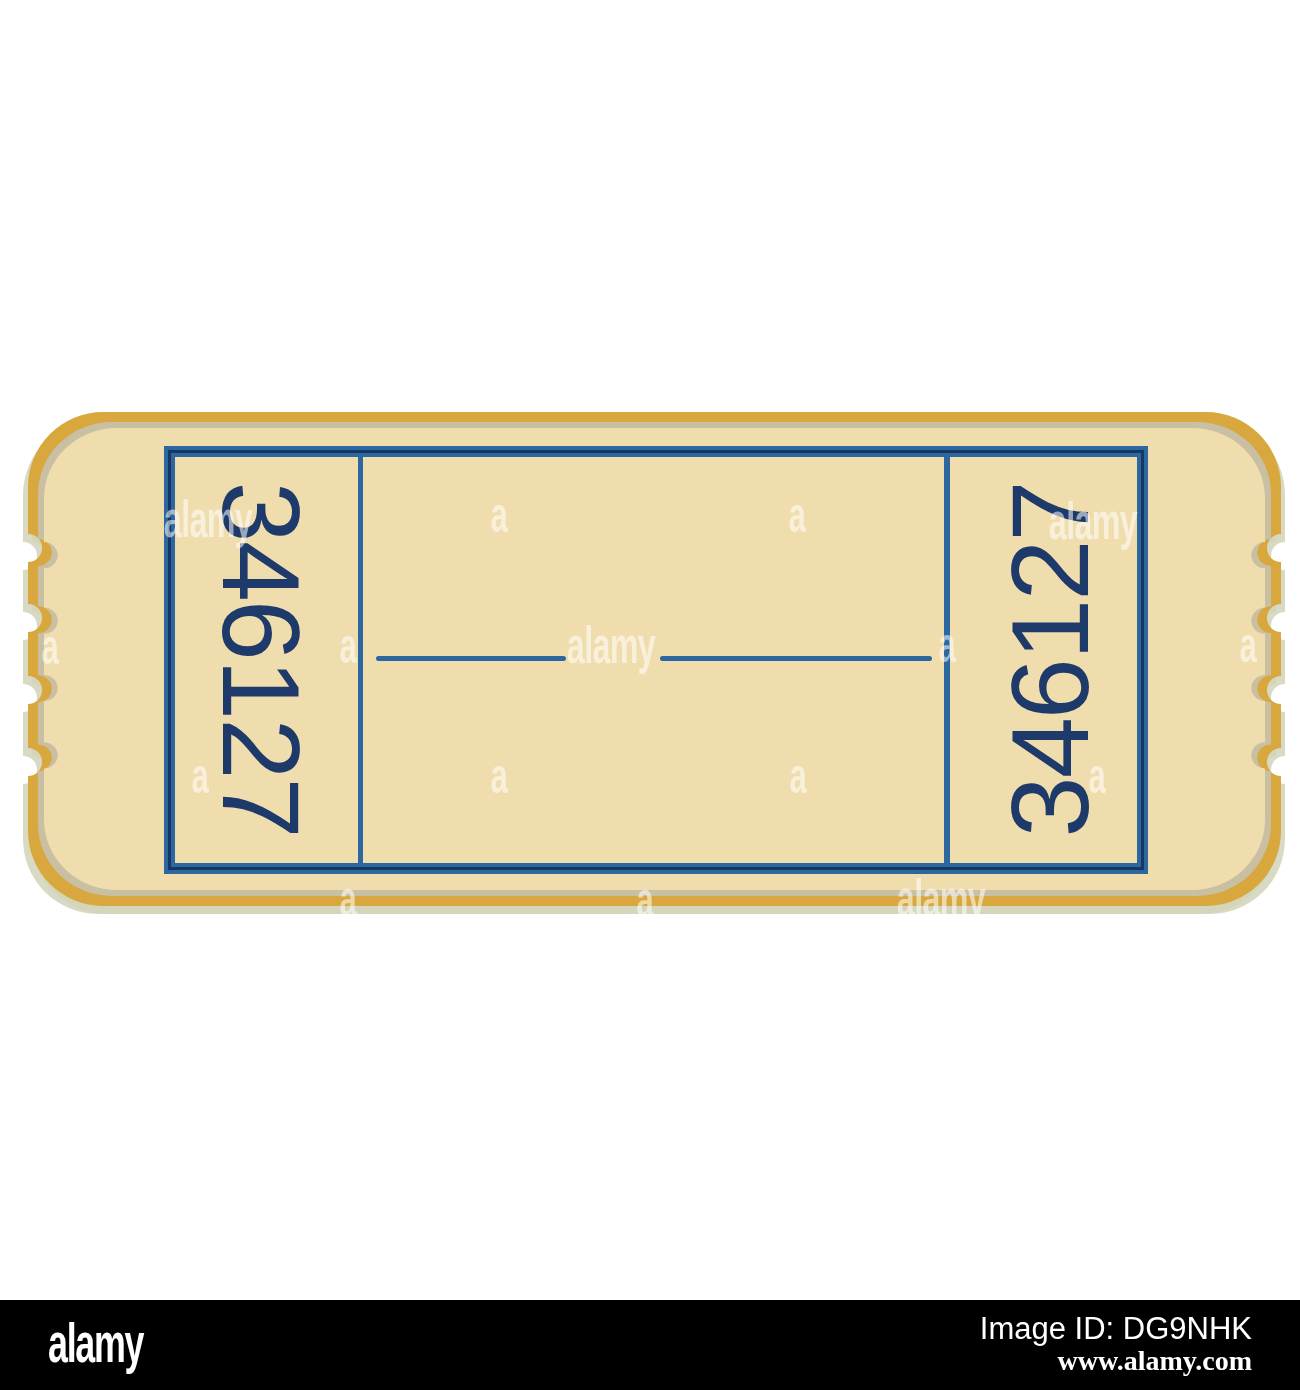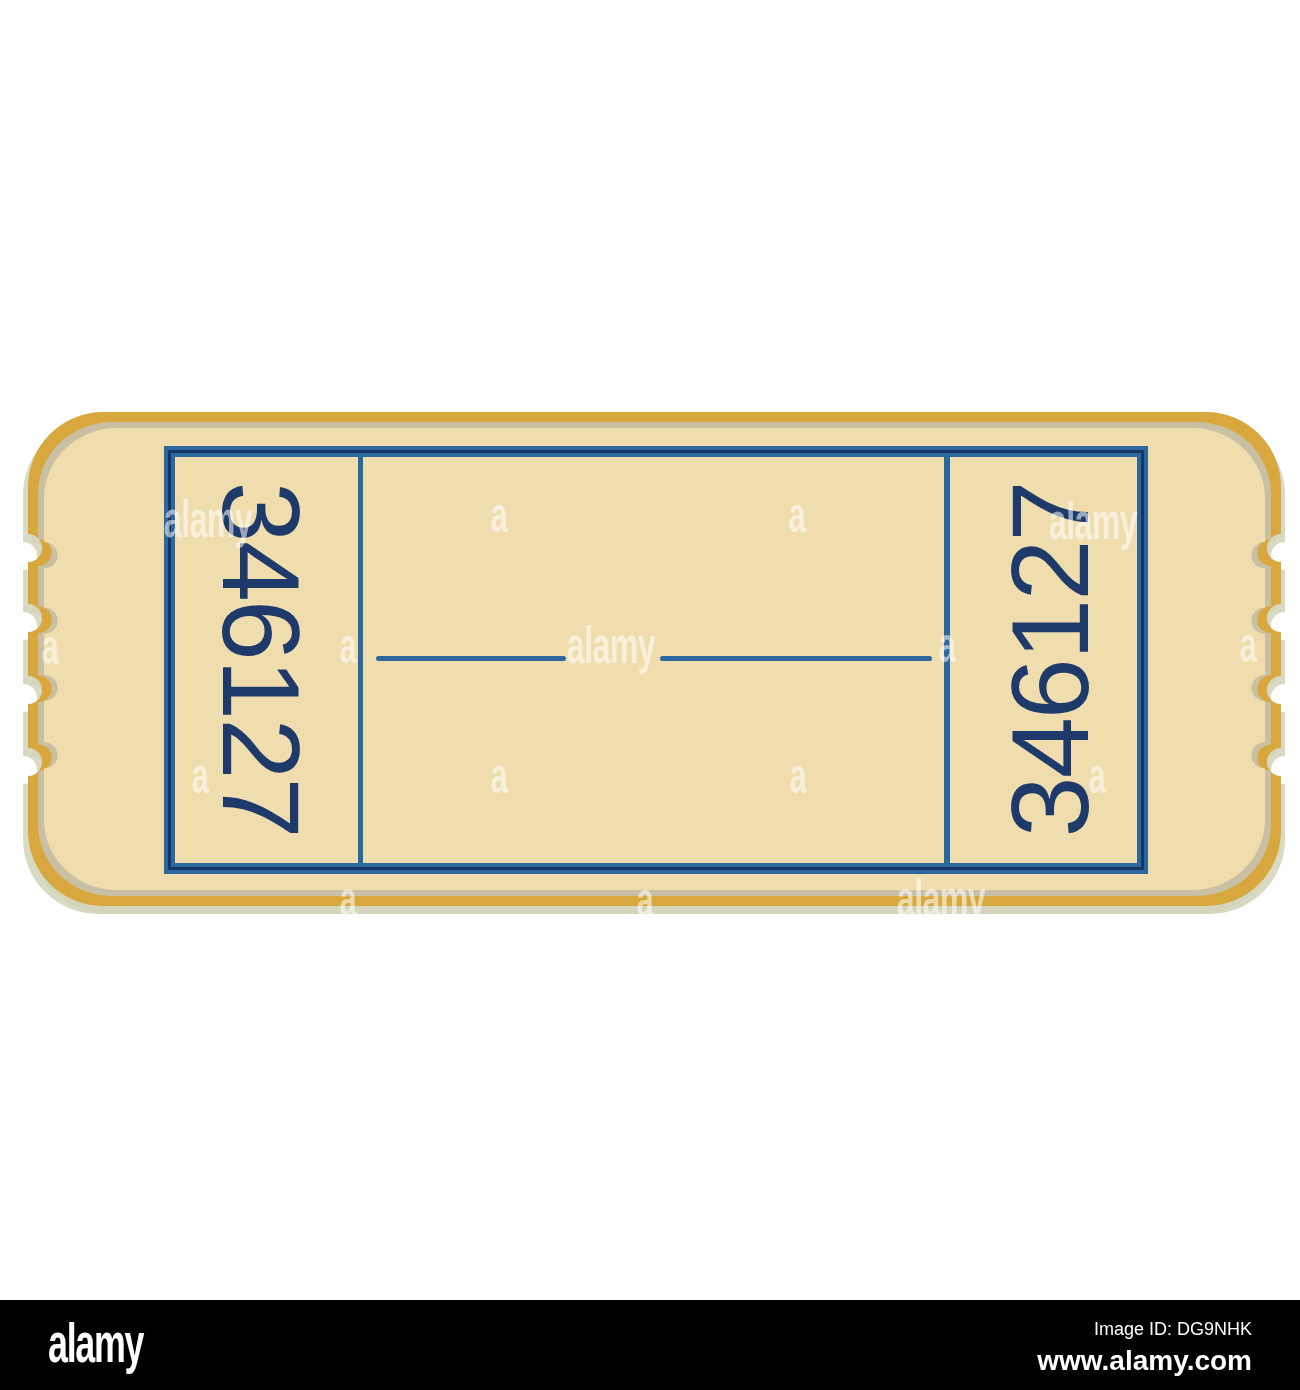--- a/index.html
+++ b/index.html
@@ -42,22 +42,22 @@
     position:absolute;left:0;top:1300px;width:1300px;height:90px;background:#000000;
   }
   .footer-logo{
     position:absolute;left:48px;top:50%;
     transform:translateY(-54%) scaleX(0.64);transform-origin:left center;
     color:#ffffff;font-size:56px;font-weight:bold;letter-spacing:-2px;
   }
   .footer-right{
     position:absolute;right:48px;top:16px;text-align:right;color:#ffffff;
   }
-  .footer-id{font-size:18px;line-height:26px;}
-  .footer-url{font-size:28px;font-weight:bold;line-height:32px;margin-top:3px;}
+  .footer-id{font-size:31px;line-height:26px;}
+  .footer-url{font-size:28px;font-weight:bold;line-height:32px;margin-top:3px;font-family:Liberation Serif, serif;}
 </style>
 </head>
 <body>
 
 <div class="canvas">
 
   <svg class="ticket-svg" viewBox="0 0 1300 1390">
     <defs>
       <path id="tick" d="M103,412 H1206 A75,75 0 0 1 1281,487
         V534 A14,14 0 0 0 1281,562 V604 A14,14 0 0 0 1281,632

